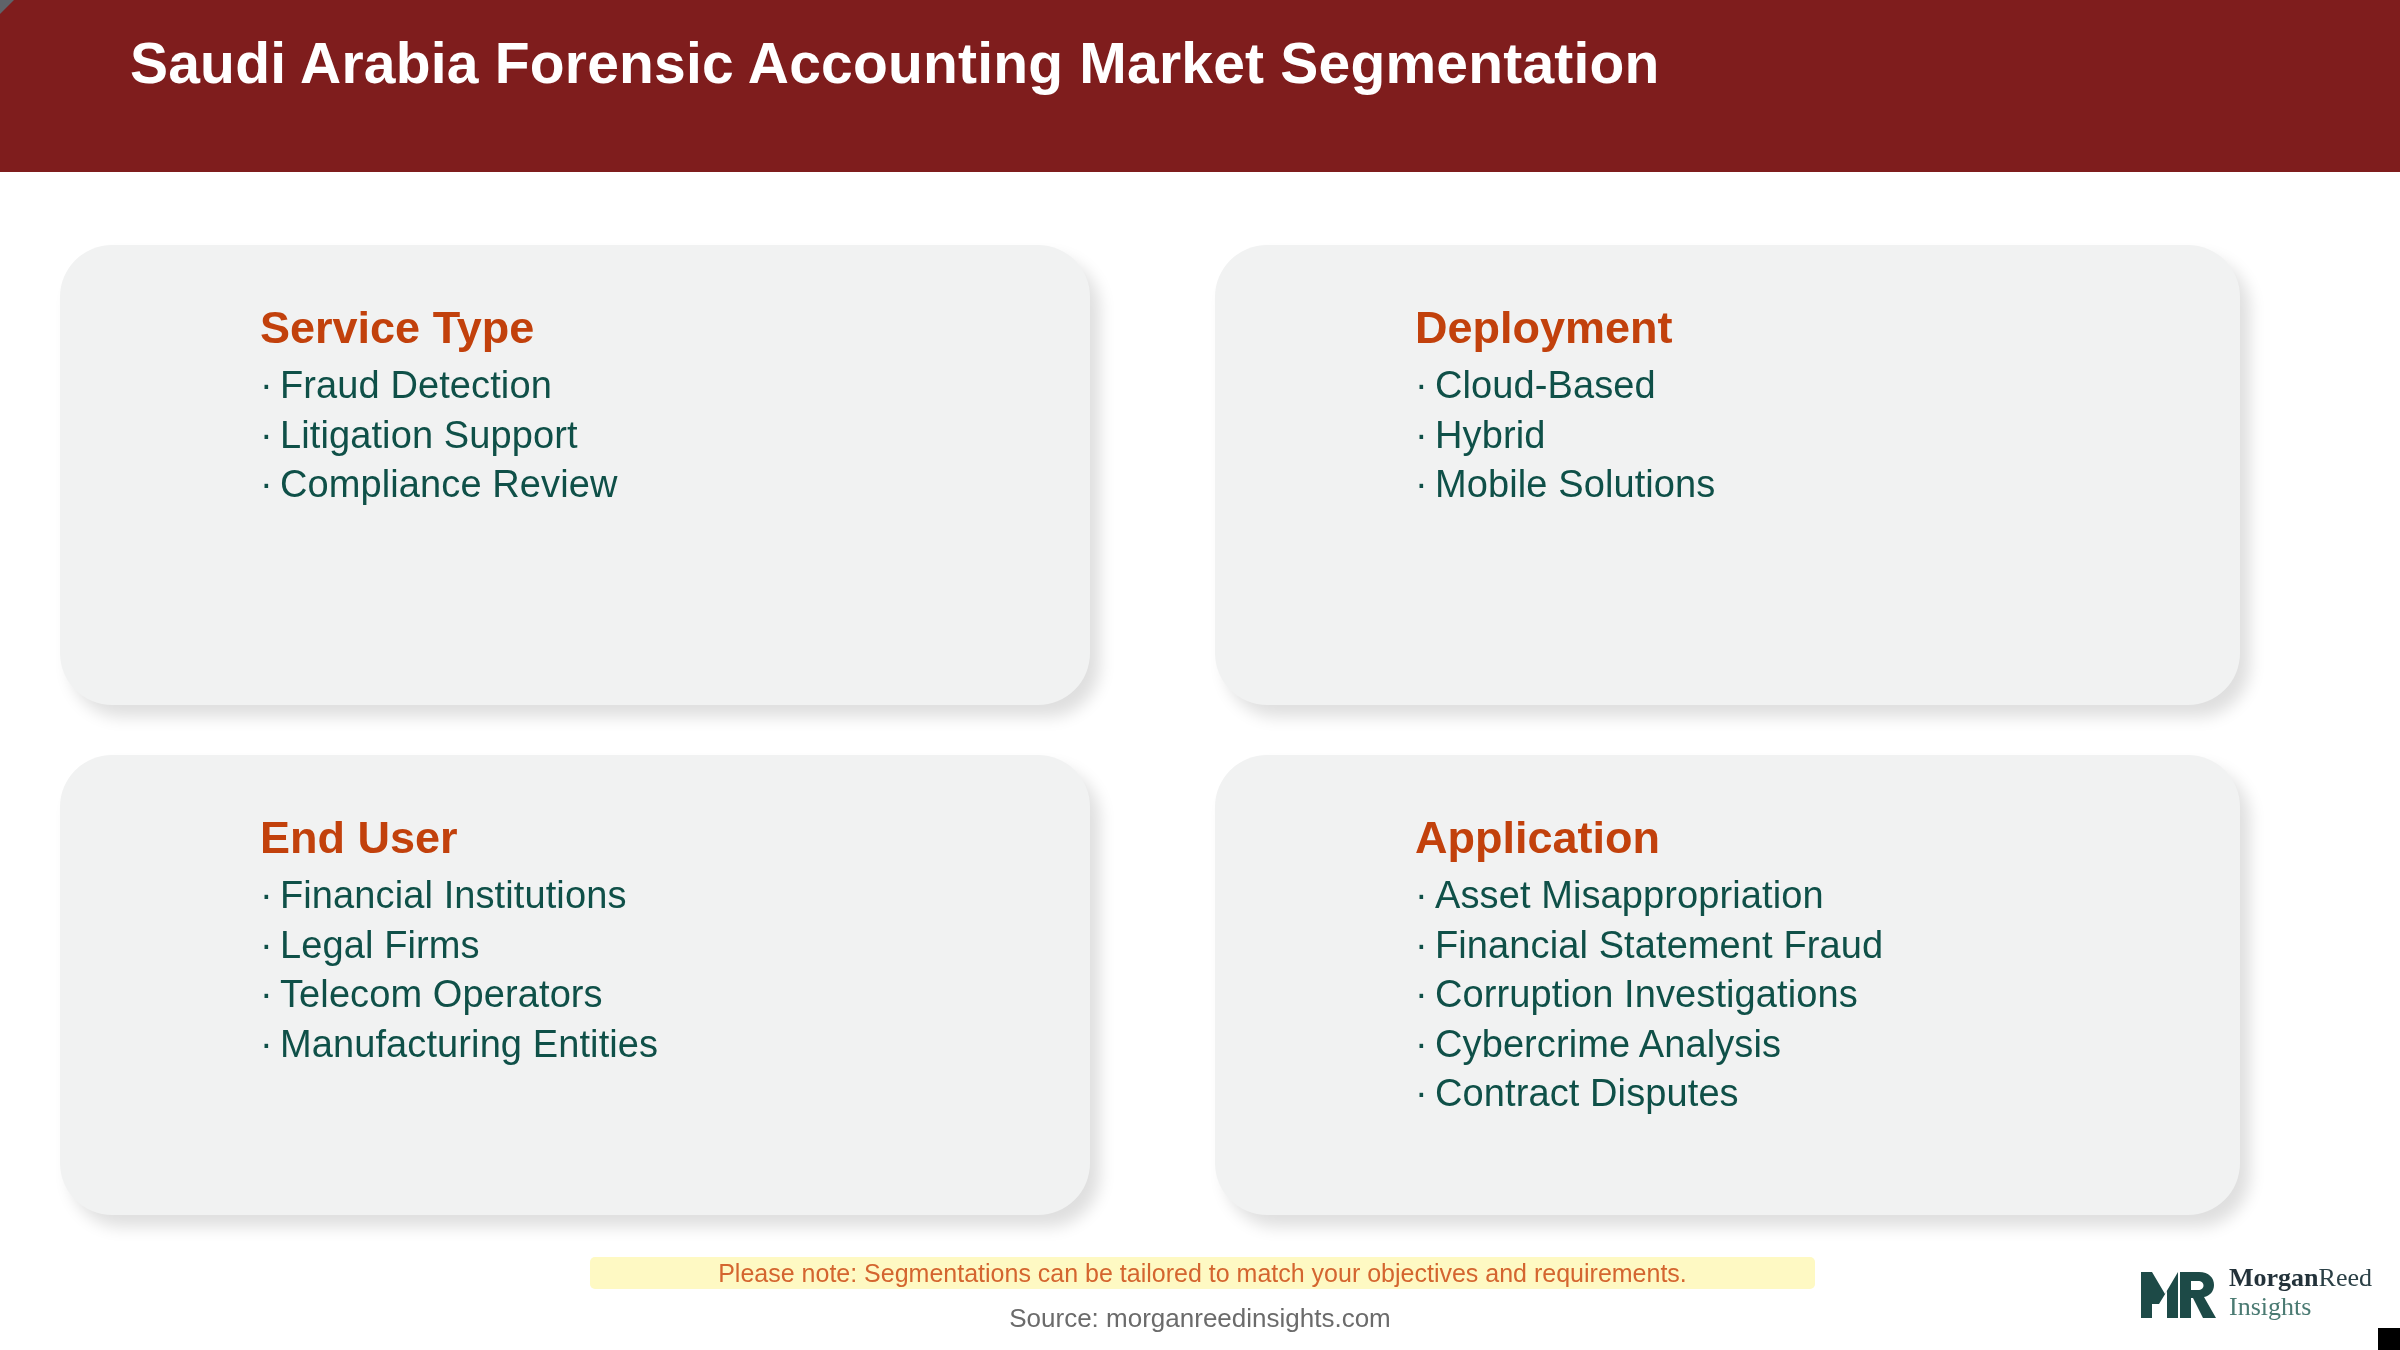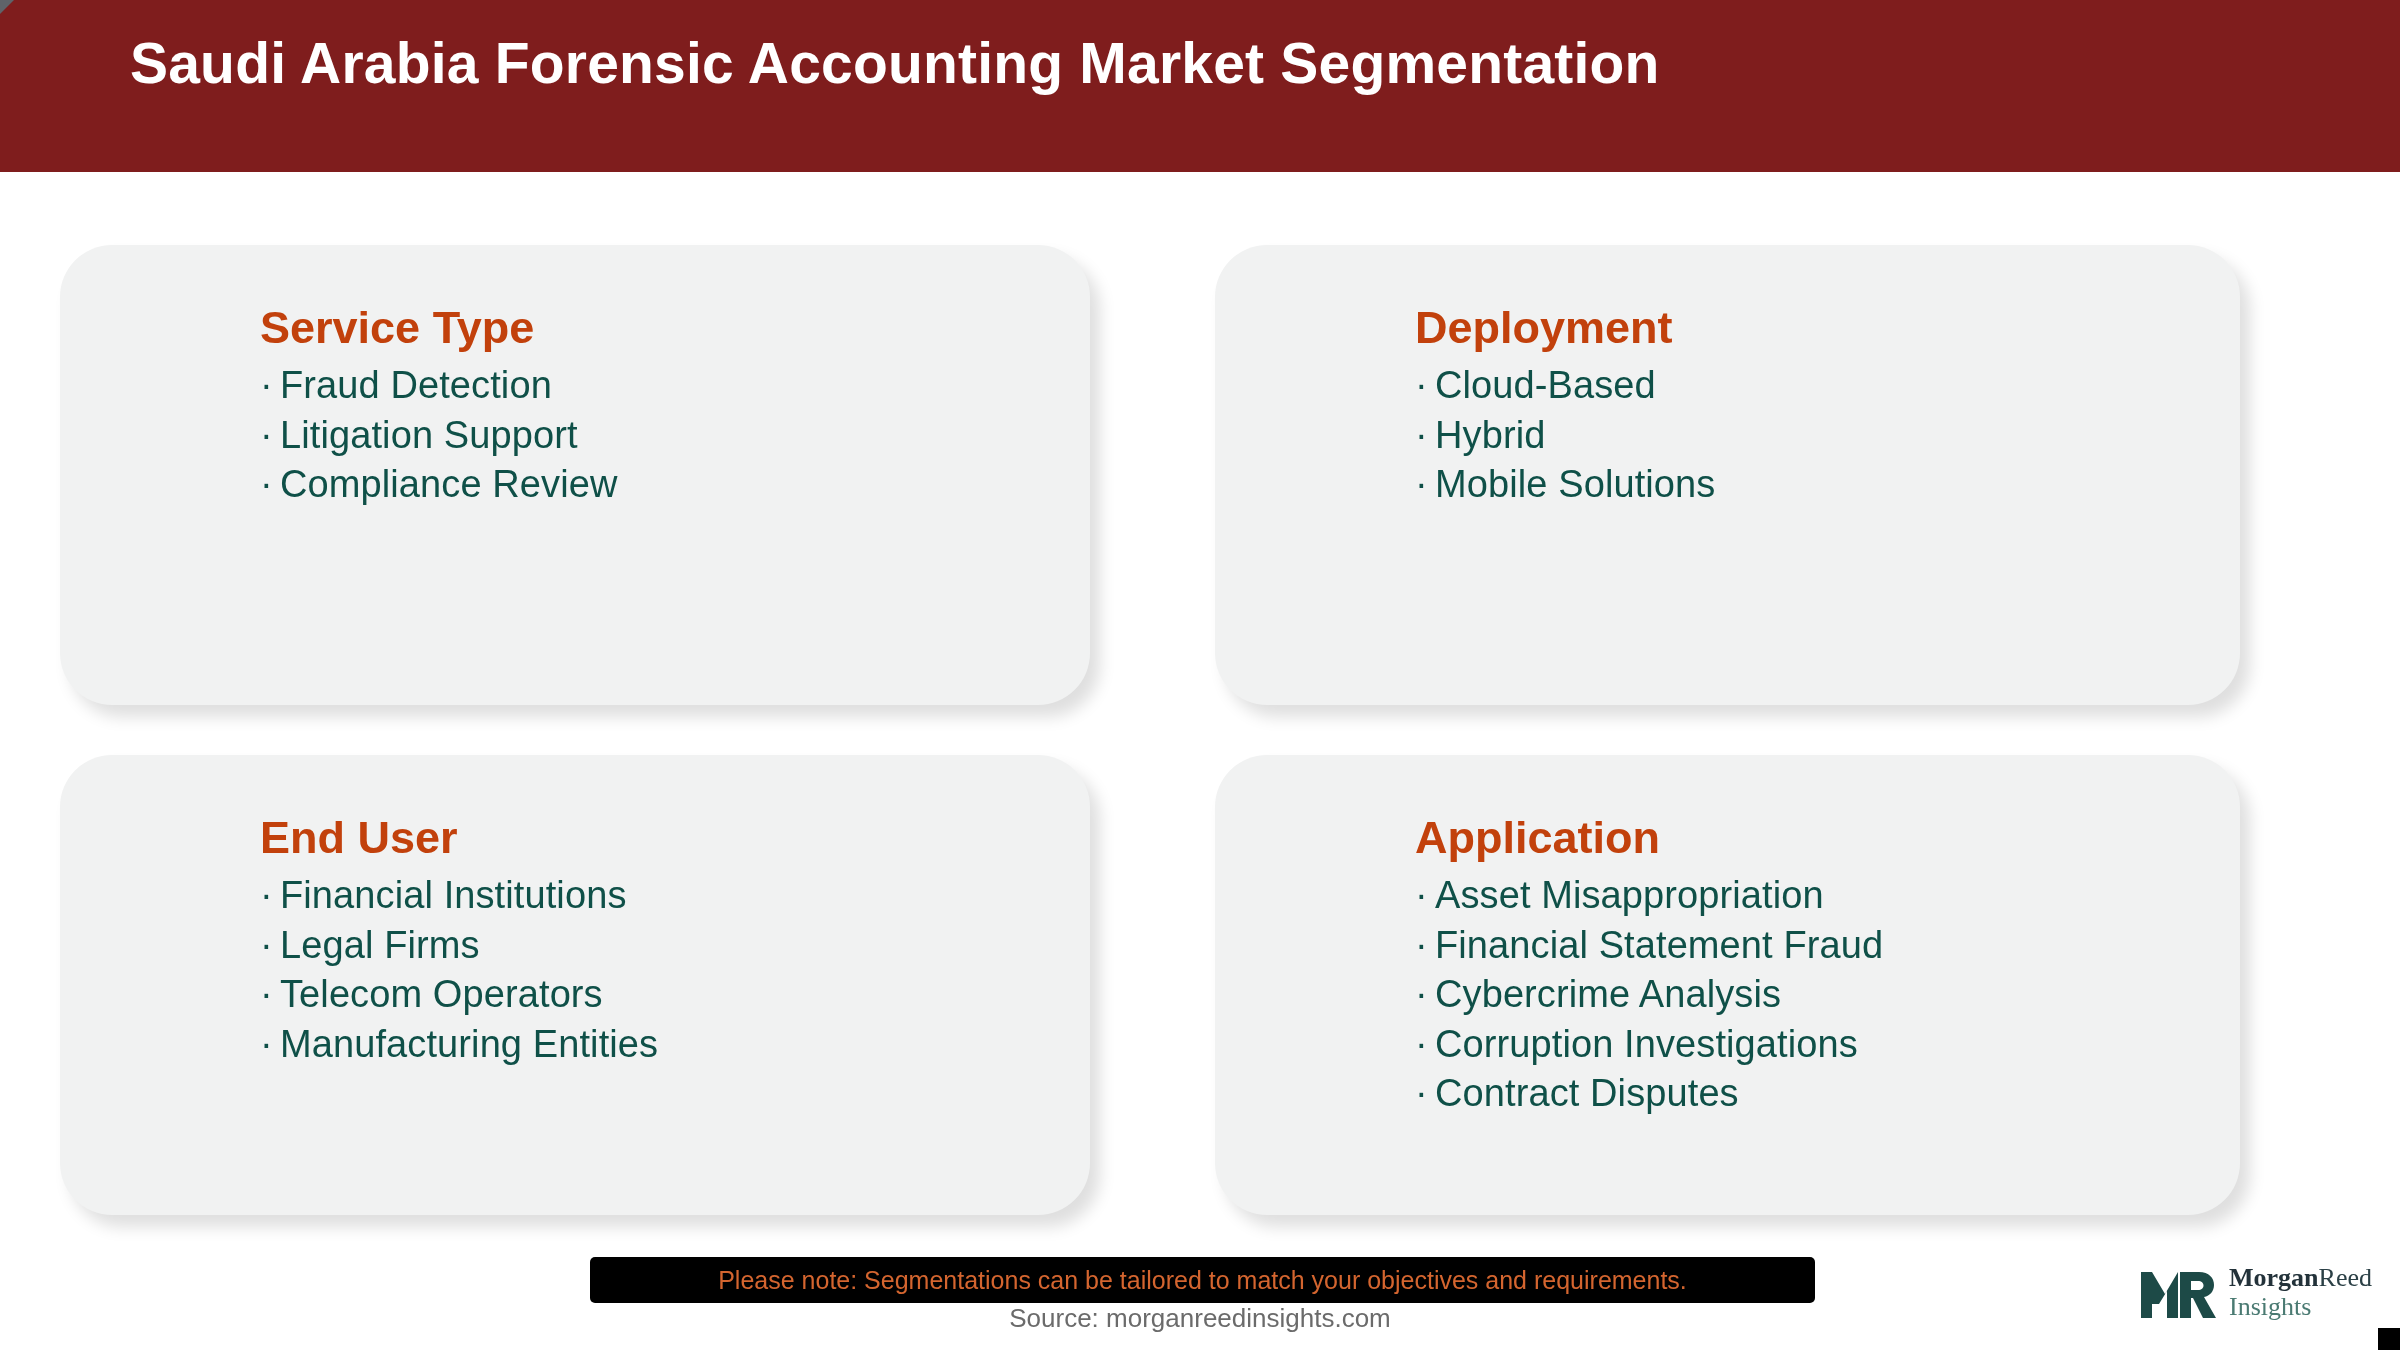--- a/index.html
+++ b/index.html
@@ -100,22 +100,22 @@
     width: 20px;
     color: #0f5048;
   }
 
   
   .note-pill {
     position: absolute;
     left: 590px;
     top: 1257px;
     width: 1225px;
-    height: 46px;
-    background: #000000;
+    height: 32px;
+    background: #fef9c3;
     border-radius: 5px;
     display: flex;
     align-items: center;
     justify-content: center;
   }
   .note-text {
     font-size: 25px;
     color: #d4652f;
     white-space: nowrap;
   }
@@ -202,22 +202,22 @@
       </ul>
     </div>
   </div>
 
   <div class="card card-r2 card-c2">
     <div class="card-inner">
       <div class="card-title">Application</div>
       <ul class="card-list">
         <li><span class="bullet">·</span><span>Asset Misappropriation</span></li>
         <li><span class="bullet">·</span><span>Financial Statement Fraud</span></li>
+        <li><span class="bullet">·</span><span>Corruption Investigations</span></li>
         <li><span class="bullet">·</span><span>Cybercrime Analysis</span></li>
-        <li><span class="bullet">·</span><span>Corruption Investigations</span></li>
         <li><span class="bullet">·</span><span>Contract Disputes</span></li>
       </ul>
     </div>
   </div>
 
 </div>
 
 <div class="note-pill">
   <span class="note-text">Please note: Segmentations can be tailored to match your objectives and requirements.</span>
 </div>

